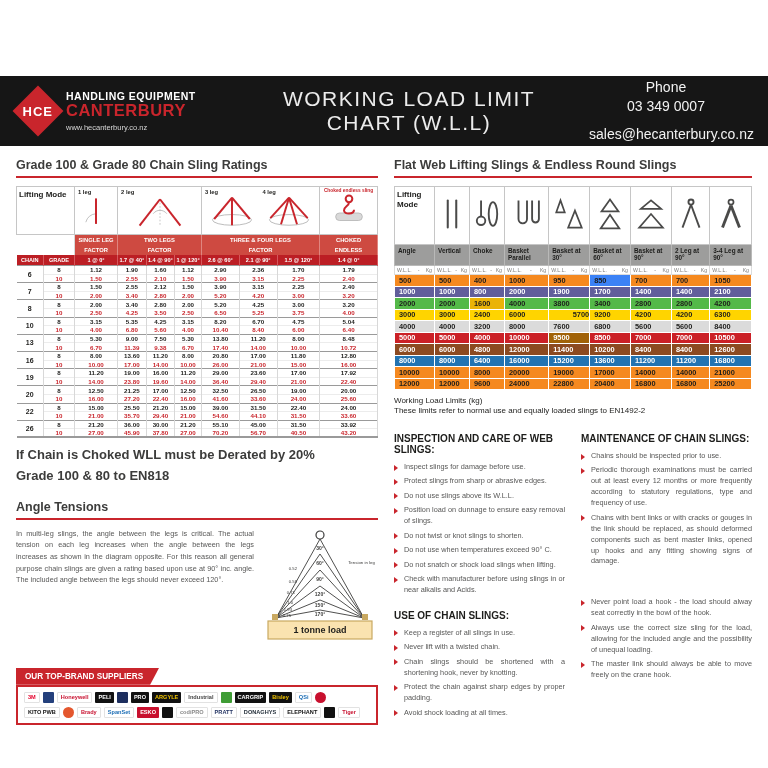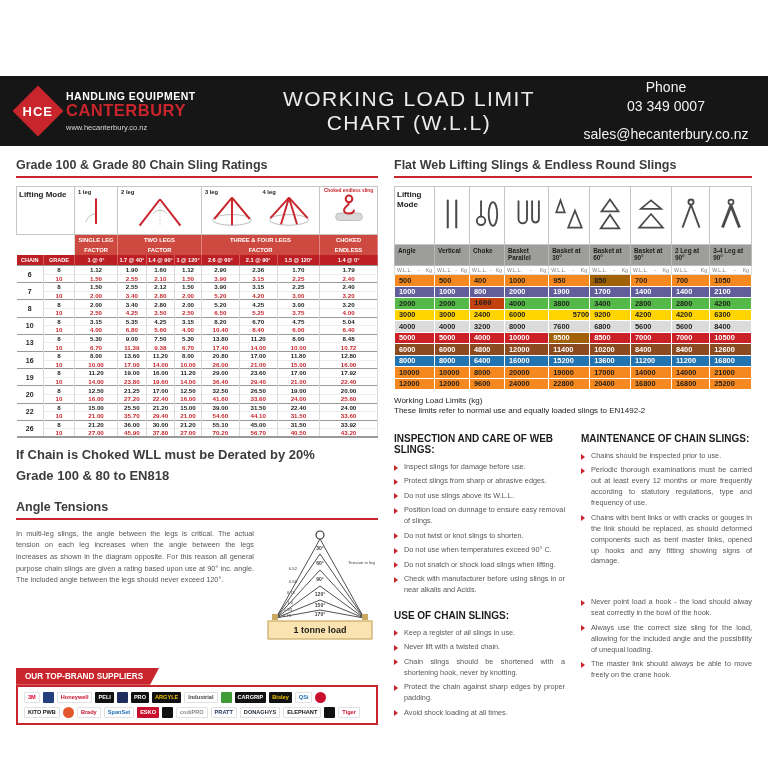--- a/index.html
+++ b/index.html
@@ -9,21 +9,21 @@
   
   .header-bar { position:absolute; top:76px; left:0; width:768px; height:70px; background:#161616; display:flex; align-items:center; }
   .logo-wrap { display:flex; align-items:center; gap:10px; padding-left:20px; width:240px; }
   .logo-diamond { width:36px; height:36px; background:#c9252c; transform:rotate(45deg); display:flex; align-items:center; justify-content:center; flex:0 0 auto; box-shadow:0 0 0 2px #161616; }
   .logo-diamond span { transform:rotate(-45deg); color:#fff; font-weight:bold; font-size:13px; letter-spacing:1px; }
   .logo-text .l1 { color:#fff; font-weight:bold; font-size:10.5px; letter-spacing:.5px; }
   .logo-text .l2 { color:#c9252c; font-weight:bold; font-size:16.5px; letter-spacing:.5px; line-height:1.05; }
   .logo-text .l3 { color:#d8d8d8; font-size:7.5px; margin-top:3px; }
   .header-title { flex:1; text-align:center; color:#ececec; font-size:21px; letter-spacing:1.5px; font-weight:400; }
   .header-contact { width:190px; text-align:center; color:#f2f2f2; font-size:14px; line-height:1.4; padding-right:14px; }
-  .header-contact .email { margin-top:8px; }
+  .header-contact .email { margin-top:8px;text-align:right; }
 
   
   .content { position:absolute; top:158px; left:16px; width:736px; display:flex; gap:16px; }
   .col-left { width:362px; }
   .col-right { flex:1; }
 
   .sec-title { font-size:12.5px; font-weight:bold; color:#3c3c3b; border-bottom:2px solid #c9252c; padding-bottom:4px; margin-bottom:8px; }
 
   
   table { border-collapse:collapse; width:100%; }
@@ -642,40 +642,40 @@
               </td>
             </tr>
         </thead>
         <tbody class="data" id="web-tbody">
             <tr>
               <td style="background: rgb(245, 137, 31); color: rgb(29, 29, 27);">500</td>
               <td style="background: rgb(245, 137, 31); color: rgb(29, 29, 27);">500</td>
               <td style="background: rgb(245, 137, 31); color: rgb(29, 29, 27);">400</td>
               <td style="background: rgb(245, 137, 31); color: rgb(29, 29, 27);">1000</td>
               <td style="background: rgb(245, 137, 31); color: rgb(29, 29, 27);">950</td>
-              <td style="background: #a16207; color: rgb(29, 29, 27);">850</td>
+              <td style="background: #3b82f6; color: rgb(29, 29, 27);">850</td>
               <td style="background: rgb(245, 137, 31); color: rgb(29, 29, 27);">700</td>
               <td style="background: rgb(245, 137, 31); color: rgb(29, 29, 27);">700</td>
               <td style="background: rgb(245, 137, 31); color: rgb(29, 29, 27);">1050</td>
             </tr>
             <tr>
               <td style="background: rgb(97, 94, 155); color: rgb(255, 255, 255);">1000</td>
               <td style="background: rgb(97, 94, 155); color: rgb(255, 255, 255);">1000</td>
               <td style="background: rgb(97, 94, 155); color: rgb(255, 255, 255);">800</td>
               <td style="background: rgb(97, 94, 155); color: rgb(255, 255, 255);">2000</td>
               <td style="background: rgb(97, 94, 155); color: rgb(255, 255, 255);">1900</td>
               <td style="background: rgb(97, 94, 155); color: rgb(255, 255, 255);">1700</td>
               <td style="background: rgb(97, 94, 155); color: rgb(255, 255, 255);">1400</td>
               <td style="background: rgb(97, 94, 155); color: rgb(255, 255, 255);">1400</td>
               <td style="background: rgb(97, 94, 155); color: rgb(255, 255, 255);">2100</td>
             </tr>
             <tr>
               <td style="background: rgb(84, 185, 72); color: rgb(29, 29, 27);">2000</td>
               <td style="background: rgb(84, 185, 72); color: rgb(29, 29, 27);">2000</td>
-              <td style="background: #c2410c; color: rgb(29, 29, 27); font-family: Liberation Mono, monospace;">1600</td>
+              <td style="background: #eab308; color: rgb(29, 29, 27);">1600</td>
               <td style="background: rgb(84, 185, 72); color: rgb(29, 29, 27);">4000</td>
               <td style="background: rgb(84, 185, 72); color: rgb(29, 29, 27);">3800</td>
               <td style="background: rgb(84, 185, 72); color: rgb(29, 29, 27);">3400</td>
               <td style="background: rgb(84, 185, 72); color: rgb(29, 29, 27);">2800</td>
               <td style="background: rgb(84, 185, 72); color: rgb(29, 29, 27);">2800</td>
               <td style="background: rgb(84, 185, 72); color: rgb(29, 29, 27);">4200</td>
             </tr>
             <tr>
               <td style="background: rgb(255, 212, 0); color: rgb(29, 29, 27);">3000</td>
               <td style="background: rgb(255, 212, 0); color: rgb(29, 29, 27);">3000</td>

